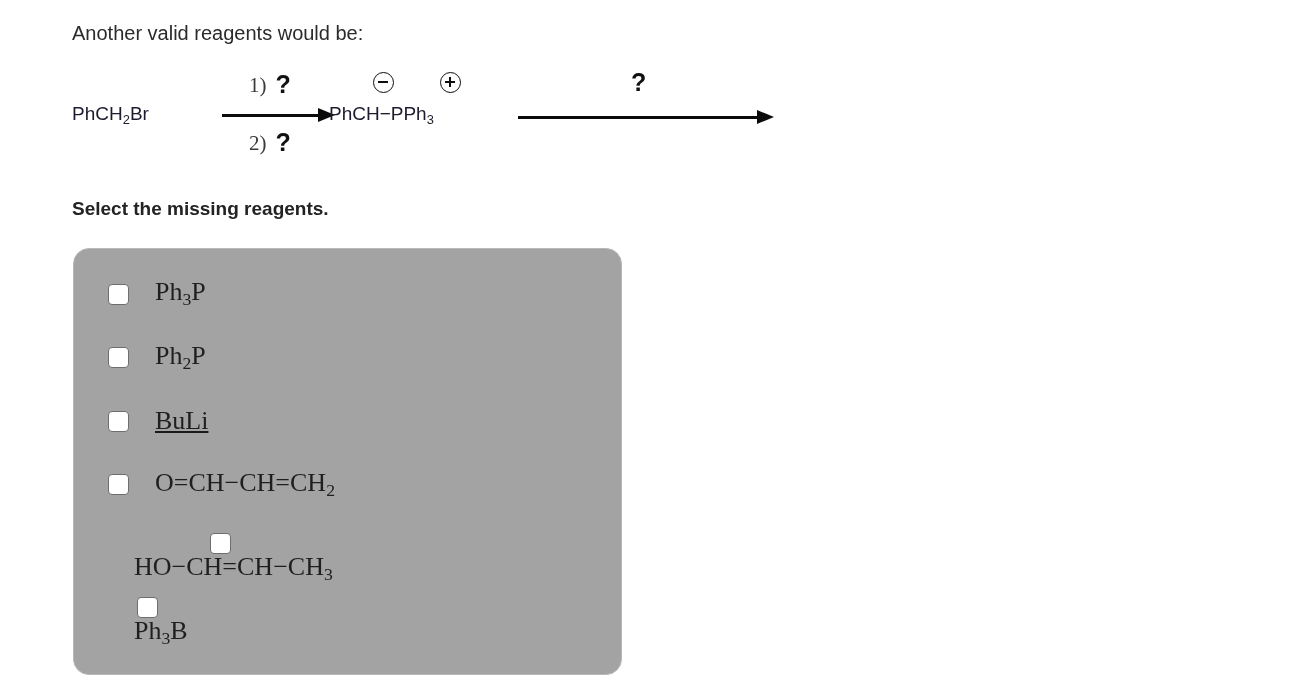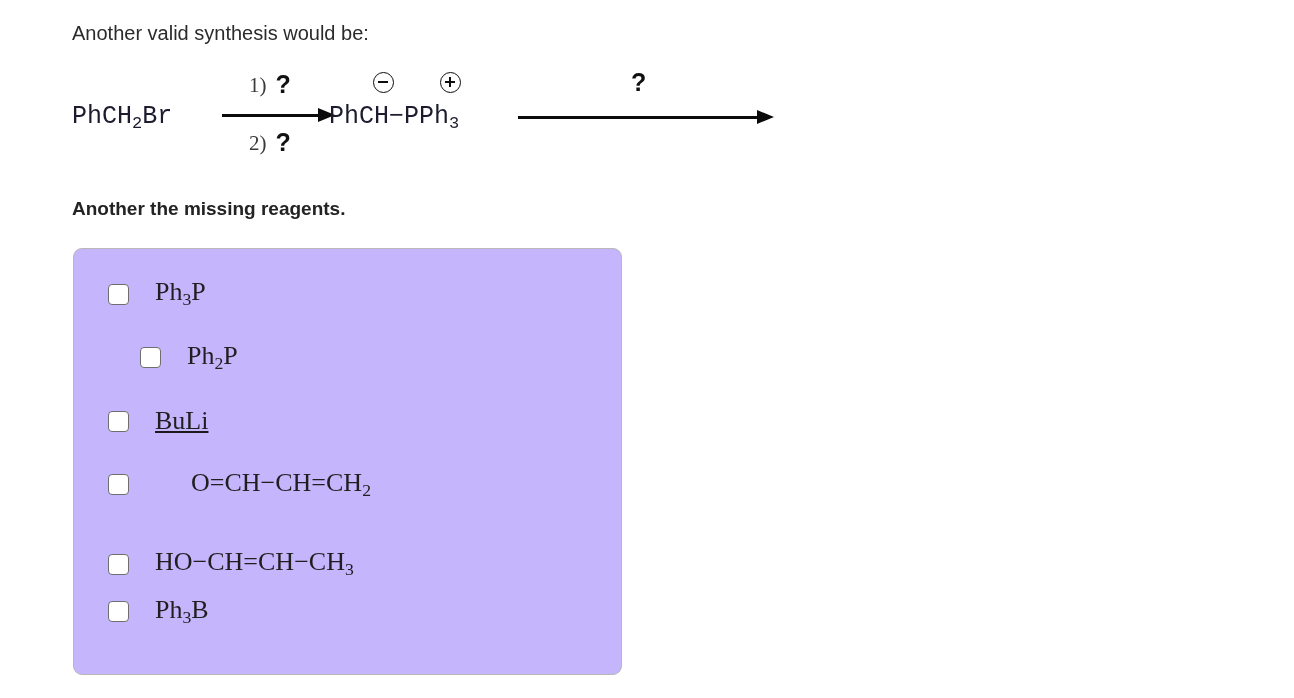--- a/index.html
+++ b/index.html
@@ -35,22 +35,22 @@
     left: 72px;
     top: 62px;
     width: 1130px;
     height: 110px;
     font-family: "Liberation Serif", serif;
     color: #1c1c2e;
   }
 
   .formula {
     position: absolute;
-    font-family: Liberation Mono, monospace;
-    font-size: 25px;
+    font-family: Liberation Sans, sans-serif;
+    font-size: 19px;
     color: #1c1c2e;
     white-space: nowrap;
     line-height: 1;
   }
   .formula sub {
     font-size: 0.68em;
     vertical-align: -0.28em;
   }
 
   
@@ -180,23 +180,23 @@
   }
 
   
   #answer-panel {
     position: absolute;
     left: 73px;
     top: 248px;
     width: 549px;
     height: 427px;
     border: 1.5px solid #b8b8b8;
-    border-radius: 9px;
+    border-radius: 16px;
     box-sizing: border-box;
-    background: #c4b5fd;
+    background: #a3a3a3;
   }
 
   .option-row {
     position: absolute;
     left: 34px;
     display: flex;
     align-items: center;
     height: 30px;
     cursor: pointer;
   }
@@ -218,21 +218,21 @@
     line-height: 1;
   }
   .option-label sub {
     font-size: 0.68em;
     vertical-align: -0.28em;
   }
 </style>
 </head>
 <body>
 
-<div id="intro-line">Another valid synthesis would be:</div>
+<div id="intro-line">Another valid reagents would be:</div>
 
 <div id="reaction-scheme">
 
   <div class="formula" id="reagent-start">PhCH<sub>2</sub>Br</div>
 
   <div id="arrow-block-1">
     <div class="cond-text" id="cond-top">
       <span>1)</span><span class="cond-q">?</span>
     </div>
 
@@ -260,40 +260,40 @@
   <div id="arrow-block-2">
     <div id="cond-mid">?</div>
     <div class="rxn-arrow" id="arrow-2">
       <div class="shaft"></div>
       <div class="head"></div>
     </div>
   </div>
 
 </div>
 
-<div id="instruction">Another the missing reagents.</div>
+<div id="instruction">Select the missing reagents.</div>
 
 <div id="answer-panel">
     <div class="option-row" style="top: 30px;">
       <span class="option-checkbox" role="checkbox" aria-checked="false"></span>
       <span class="option-label">Ph<sub>3</sub>P</span>
     </div>
-    <div class="option-row" style="top: 93.5px; margin-left: 32px;">
+    <div class="option-row" style="top: 93.5px;">
       <span class="option-checkbox" role="checkbox" aria-checked="false"></span>
       <span class="option-label">Ph<sub>2</sub>P</span>
     </div>
     <div class="option-row" style="top: 157px; text-decoration: underline;">
       <span class="option-checkbox" role="checkbox" aria-checked="false"></span>
       <span class="option-label">BuLi</span>
     </div>
-    <div class="option-row" style="top: 220.5px; gap: 36px;">
+    <div class="option-row" style="top: 220.5px;">
       <span class="option-checkbox" role="checkbox" aria-checked="false"></span>
       <span class="option-label">O<span style="letter-spacing:0;">=</span>CH−CH<span style="letter-spacing:0;">=</span>CH<sub>2</sub></span>
     </div>
-    <div class="option-row" style="top: 300px;">
+    <div class="option-row" style="top: 284px; flex-direction: column;">
       <span class="option-checkbox" role="checkbox" aria-checked="false"></span>
       <span class="option-label">HO−CH<span style="letter-spacing:0;">=</span>CH−CH<sub>3</sub></span>
     </div>
-    <div class="option-row" style="top: 347.5px;">
+    <div class="option-row" style="top: 347.5px; flex-direction: column;">
       <span class="option-checkbox" role="checkbox" aria-checked="false"></span>
       <span class="option-label">Ph<sub>3</sub>B</span>
     </div>
   </div>
 
 </body></html>

